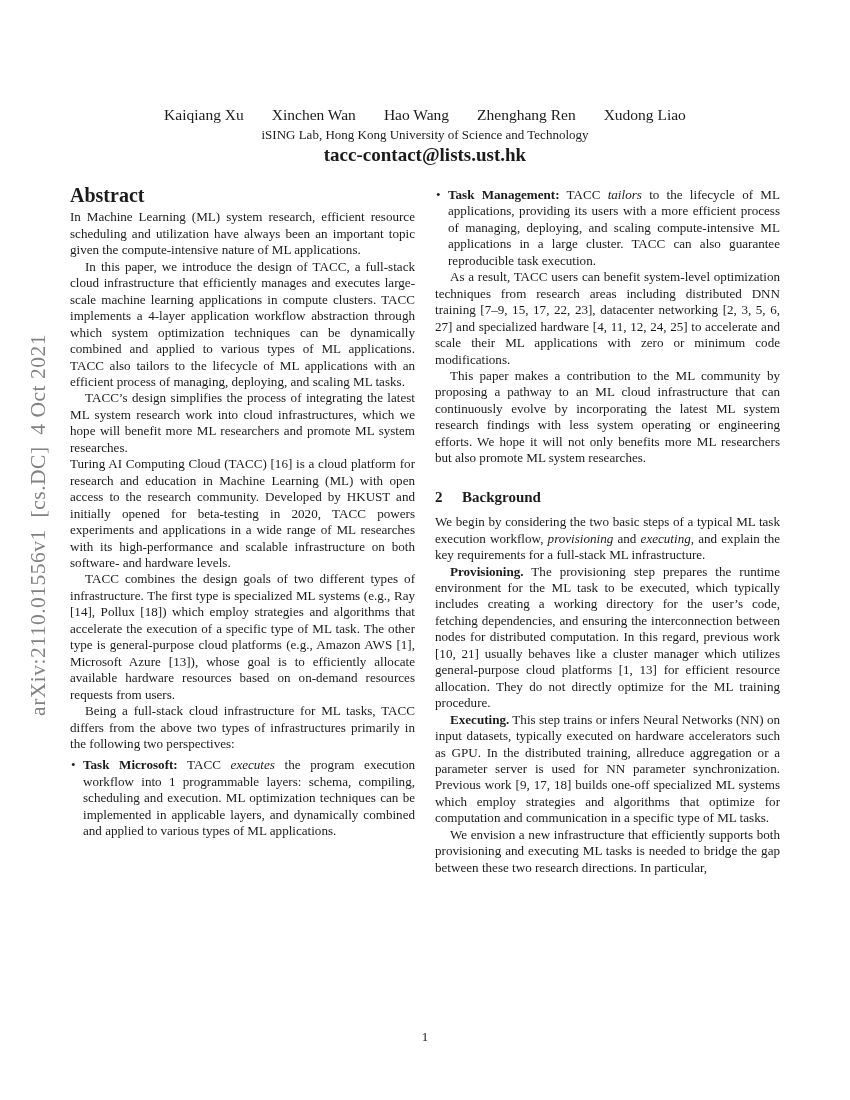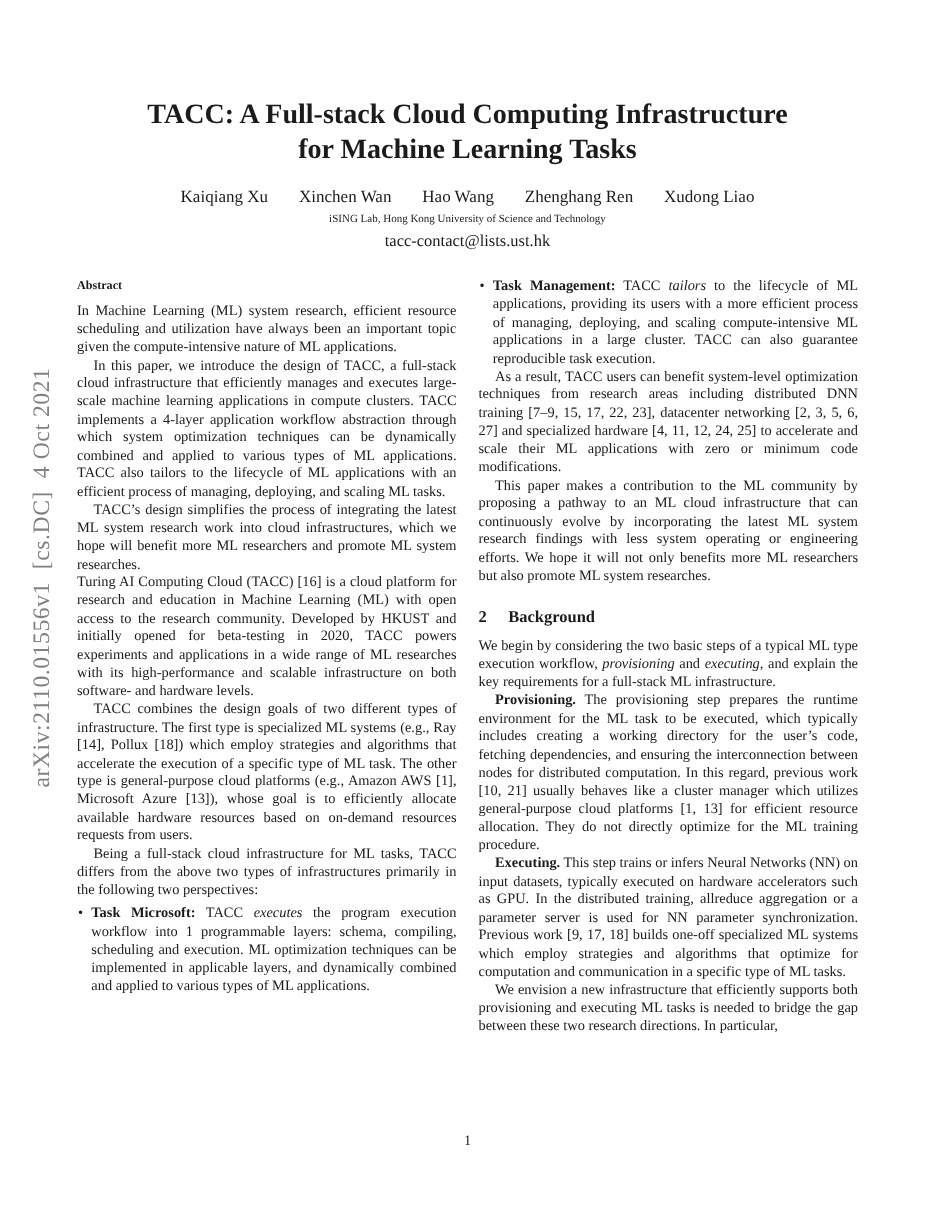--- a/index.html
+++ b/index.html
@@ -35,40 +35,40 @@
 
   .authors { margin-top:17px; text-align:center; }
   .authors-row {
     display:flex;
     justify-content:center;
     gap:28px;
     font-size:15.5px;
     line-height:20px;
     align-items:center;
   }
-  .affiliation { font-size:10px; line-height:20px; }
-  .email { font-size:15px; line-height:20px; }
+  .affiliation { font-size:13px; line-height:20px; }
+  .email { font-size:19px; line-height:20px;font-weight:bold; }
 
   .columns {
     display:flex;
     gap:20px;
     margin-top:22px;
   }
   .col {
     width:345px;
     font-size:13.1px;
     line-height:16.45px;
     text-align:justify;
     hyphens:auto;
     -webkit-hyphens:auto;
   }
   .col > :first-child { margin-top:0; }
 
   .abstract-heading {
-    font-size:11px;
+    font-size:20px;
     font-weight:bold;
     margin:0 0 6px 0;
     text-align:left;
   }
   .section-heading {
     font-size:15px;
     font-weight:bold;
     margin:22px 0 9px 0;
     text-align:left;
   }
@@ -93,24 +93,20 @@
     color:#1b1b1b;
   }
 </style>
 </head>
 <body>
 
 <div class="arxiv-stamp">arXiv:2110.01556v1  [cs.DC]  4 Oct 2021</div>
 
 <div class="paper">
 
-  <h1 class="title">
-    <span class="title-line">TACC: A Full-stack Cloud Computing Infrastructure</span>
-    <span class="title-line">for Machine Learning Tasks</span>
-  </h1>
 
   <div class="authors">
     <div class="authors-row">
         <span>Kaiqiang Xu</span>
         <span>Xinchen Wan</span>
         <span>Hao Wang</span>
         <span>Zhenghang Ren</span>
         <span>Xudong Liao</span>
       </div>
     <div class="affiliation">iSING Lab, Hong Kong University of Science and Technology</div>
@@ -132,21 +128,21 @@
         </div>
       </div>
     <div class="col">
         <div class="bullet-item">
           <span class="bullet-mark">•</span>
           <div class="bullet-body"><span class="b">Task Management:</span><span> TACC </span><span class="i">tailors</span><span> to the lifecycle of ML applications, providing its users with a more efficient process of managing, deploying, and scaling compute-intensive ML applications in a large cluster. TACC can also guarantee reproducible task execution.</span></div>
         </div>
         <p class="para indent"><span>As a result, TACC users can benefit system-level optimization techniques from research areas including distributed DNN training [7–9, 15, 17, 22, 23], datacenter networking [2, 3, 5, 6, 27] and specialized hardware [4, 11, 12, 24, 25] to accelerate and scale their ML applications with zero or minimum code modifications.</span></p>
         <p class="para indent"><span>This paper makes a contribution to the ML community by proposing a pathway to an ML cloud infrastructure that can continuously evolve by incorporating the latest ML system research findings with less system operating or engineering efforts. We hope it will not only benefits more ML researchers but also promote ML system researches.</span></p>
         <div class="section-heading"><span class="sec-num">2</span><span>Background</span></div>
-        <p class="para"><span>We begin by considering the two basic steps of a typical ML type execution workflow, </span><span class="i">provisioning</span><span> and </span><span class="i">executing</span><span>, and explain the key requirements for a full-stack ML infrastructure.</span></p>
+        <p class="para"><span>We begin by considering the two basic steps of a typical ML task execution workflow, </span><span class="i">provisioning</span><span> and </span><span class="i">executing</span><span>, and explain the key requirements for a full-stack ML infrastructure.</span></p>
         <p class="para indent"><span class="b">Provisioning.</span><span> The provisioning step prepares the runtime environment for the ML task to be executed, which typically includes creating a working directory for the user’s code, fetching dependencies, and ensuring the interconnection between nodes for distributed computation. In this regard, previous work [10, 21] usually behaves like a cluster manager which utilizes general-purpose cloud platforms [1, 13] for efficient resource allocation. They do not directly optimize for the ML training procedure.</span></p>
         <p class="para indent"><span class="b">Executing.</span><span> This step trains or infers Neural Networks (NN) on input datasets, typically executed on hardware accelerators such as GPU. In the distributed training, allreduce aggregation or a parameter server is used for NN parameter synchronization. Previous work [9, 17, 18] builds one-off specialized ML systems which employ strategies and algorithms that optimize for computation and communication in a specific type of ML tasks.</span></p>
         <p class="para indent"><span>We envision a new infrastructure that efficiently supports both provisioning and executing ML tasks is needed to bridge the gap between these two research directions. In particular,</span></p>
       </div>
   </div>
 
 </div>
 
 <div class="page-number">1</div>
 

